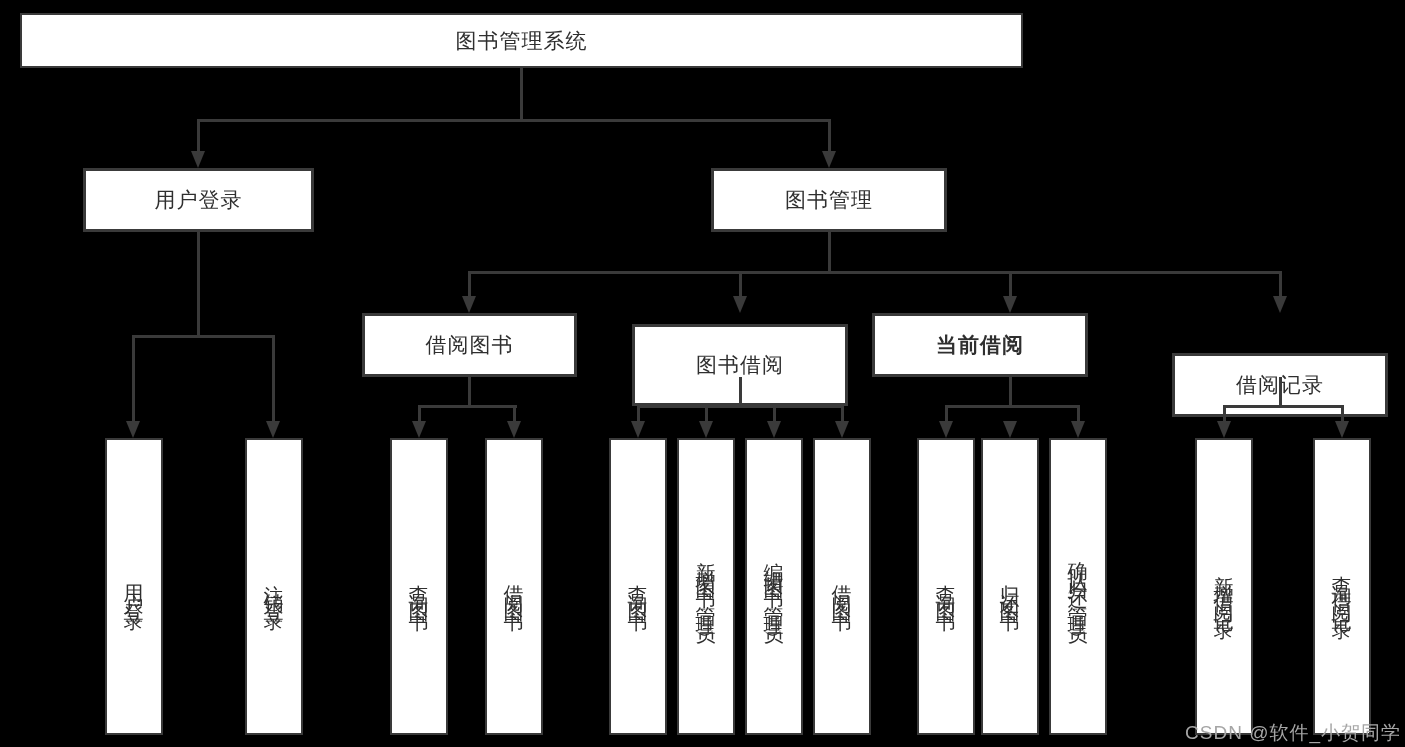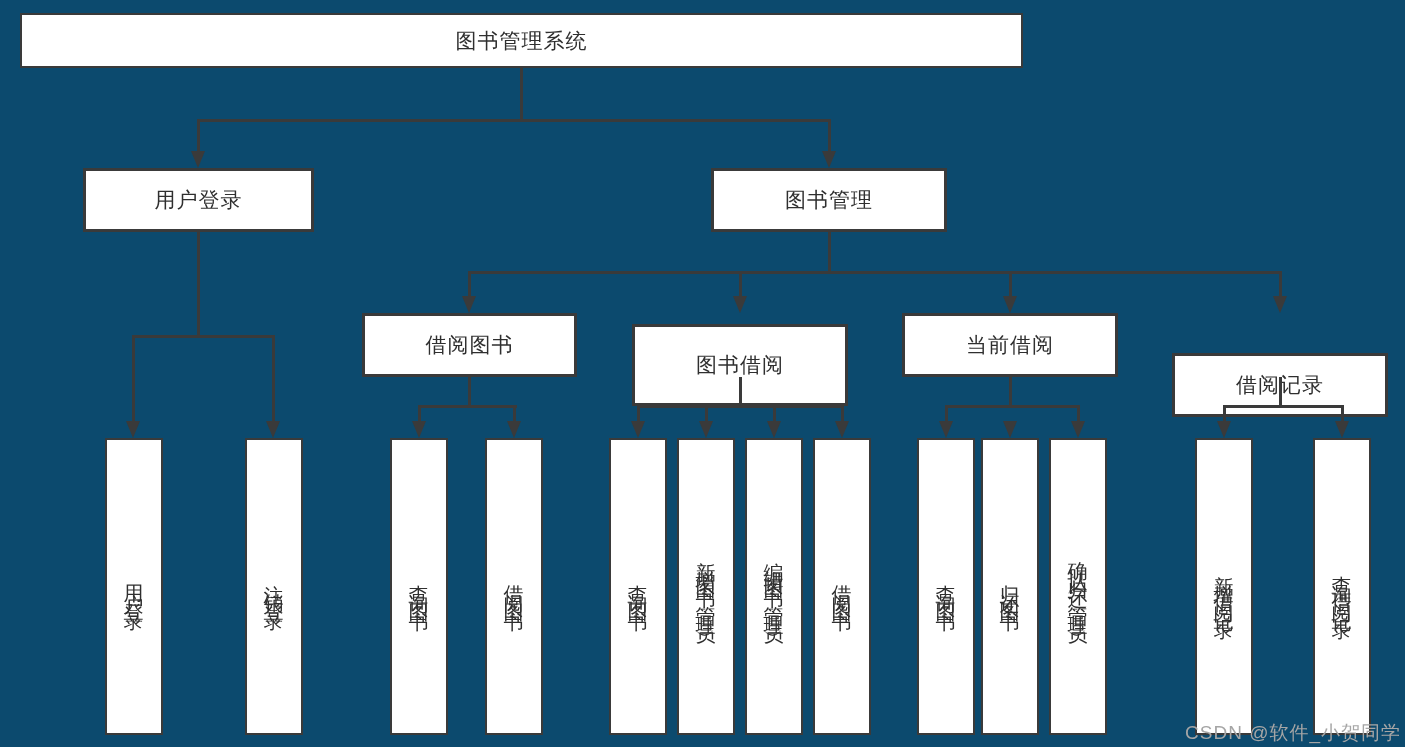--- a/index.html
+++ b/index.html
@@ -1,19 +1,19 @@
 <!DOCTYPE html>
 <html><head>
 <meta charset="utf-8">
 <style>
   html,body{margin:0;padding:0;background:#ffffff;}
   #stage{
     position:relative;
     width:1405px;height:747px;
-    background:#0c4a6e;
+    background:#000000;
     font-family:"Liberation Serif","DejaVu Serif",serif;
     color:#2f2f2f;
     overflow:hidden;
   }
   .node{
     position:absolute;
     box-sizing:border-box;
     border:3px solid #3a3a3a;
     background:#ffffff;
     display:flex;align-items:center;justify-content:center;
@@ -98,21 +98,21 @@
   <div class="ah" style="left:732.5px;top:296px;"></div>
   <div class="ah" style="left:1002.5px;top:296px;"></div>
   <div class="ah" style="left:1272.5px;top:296px;"></div>
 
   <div class="node" style="left:362px;top:313px;width:215px;height:64px;">
     <span>借阅图书</span>
   </div>
   <div class="node" style="left:632px;top:324px;width:216px;height:82px;">
     <span>图书借阅</span>
   </div>
-  <div class="node" style="left:902px;top:313px;width:216px;height:64px;">
+  <div class="node" style="left:872px;top:313px;width:216px;height:64px;font-weight:bold;">
     <span>当前借阅</span>
   </div>
   <div class="node" style="left:1172px;top:313px;width:216px;height:64px;margin-top:40px;">
     <span>借阅记录</span>
   </div>
 
   <div class="vl" style="left:468px;top:377px;height:31px;"></div>
   <div class="hl" style="left:417.5px;top:405px;width:99px;"></div>
   <div class="vl" style="left:417.5px;top:405px;height:18px;"></div>
   <div class="vl" style="left:512.5px;top:405px;height:18px;"></div>

